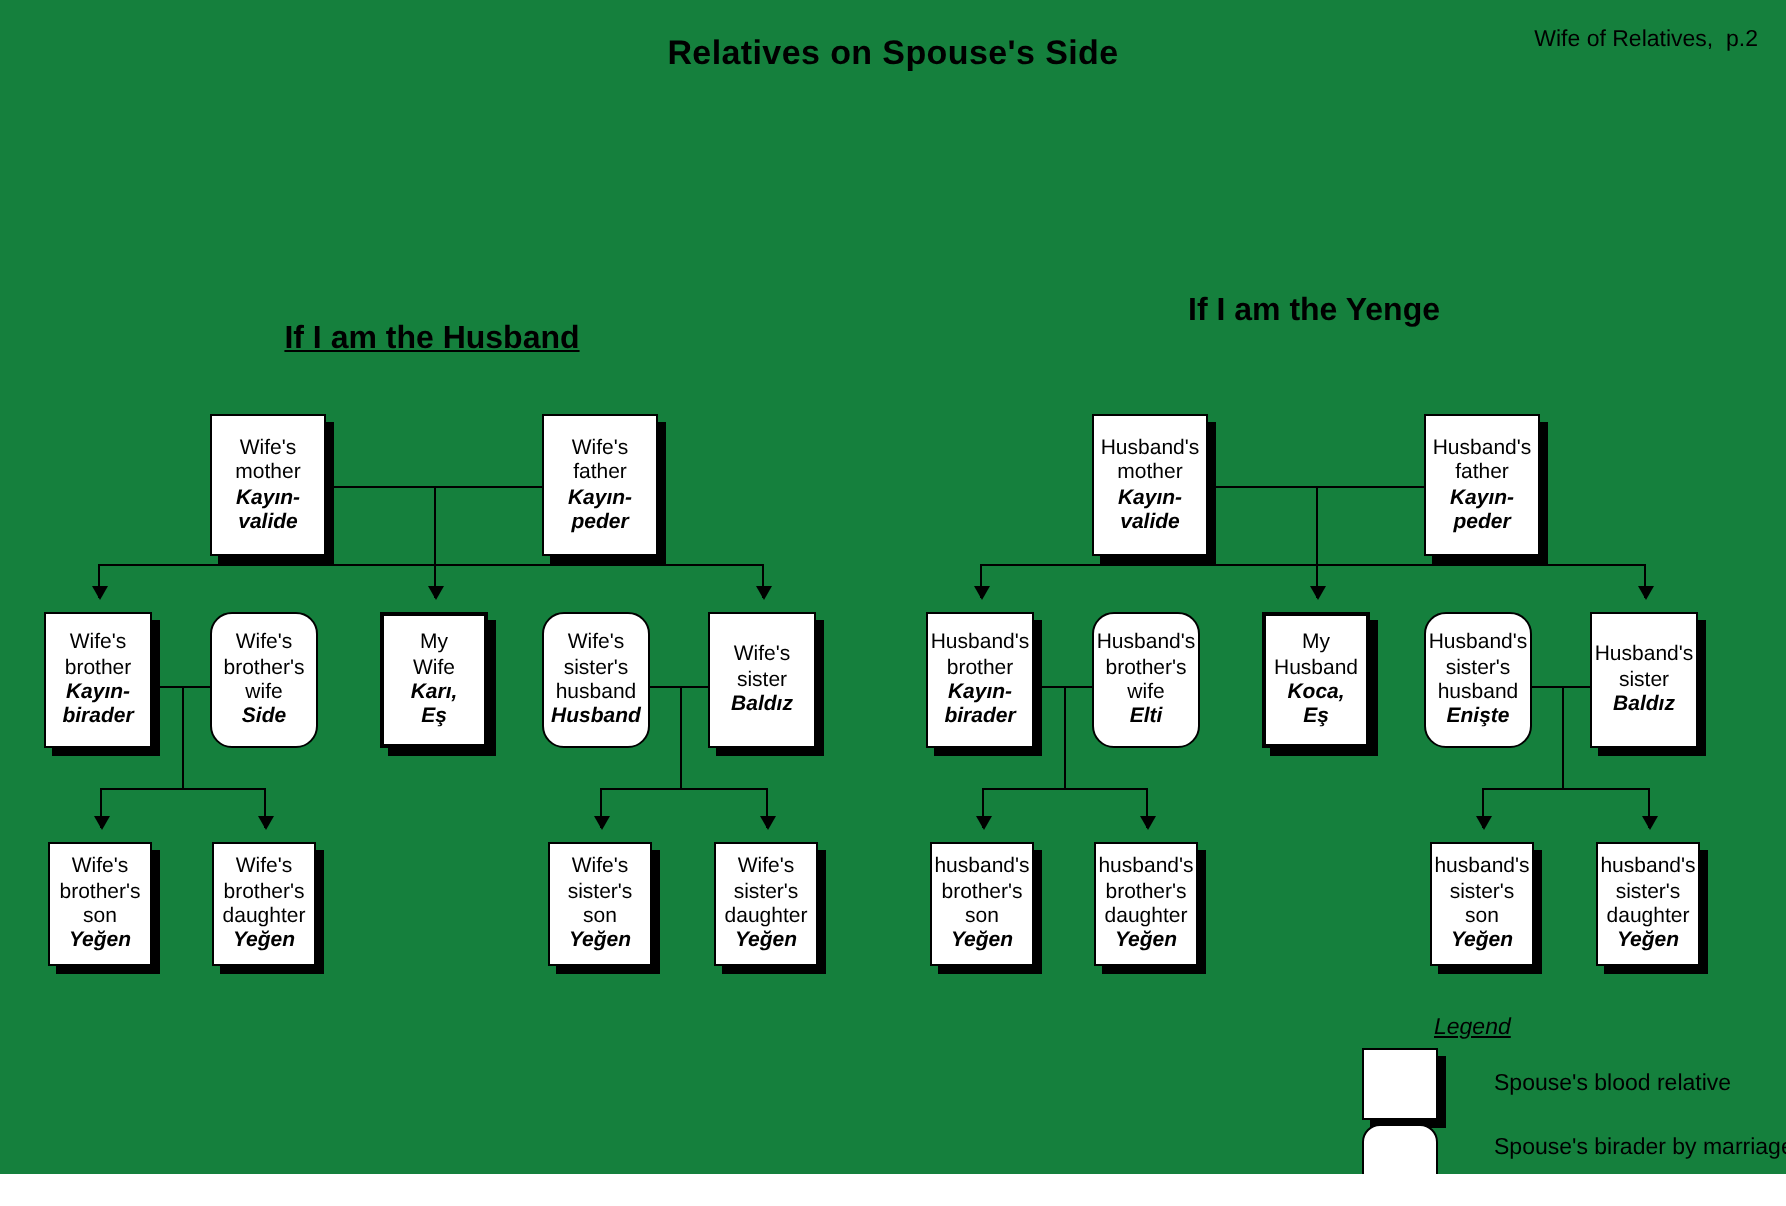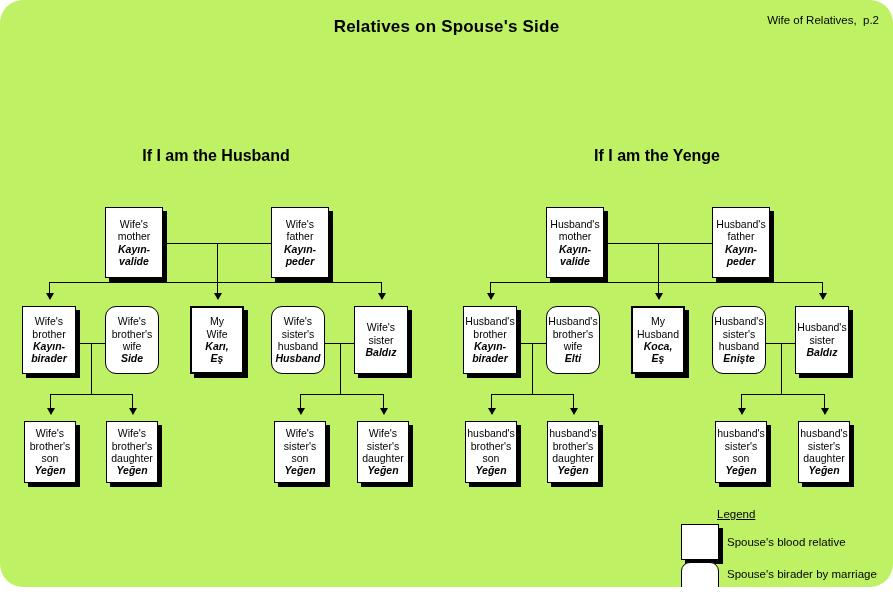--- a/index.html
+++ b/index.html
@@ -9,22 +9,21 @@
   }
   body {
     font-family: "Liberation Sans", sans-serif;
     color: #000000;
   }
   #page {
     position: relative;
     width: 893px;
     height: 587px;
     overflow: hidden;
-    background: #bef264;
-    border-radius: 23px;
+    background: #15803d;
   }
 
   
   .doc-title {
     position: absolute;
     left: 0;
     top: 17px;
     width: 893px;
     text-align: center;
     font-size: 17px;
@@ -118,47 +117,49 @@
     border-right: 4px solid transparent;
     border-top: 7px solid #000000;
   }
 
   
   .legend-title {
     position: absolute;
     font-size: 11.5px;
     text-decoration: underline;
     white-space: nowrap;
+    font-style: italic;
   }
   .legend-swatch {
     position: absolute;
     box-sizing: border-box;
     width: 38px;
     height: 36px;
     background: #ffffff;
     border: 1px solid #000000;
   }
   .legend-swatch.blood { box-shadow: 4px 4px 0 0 #000000; }
   .legend-swatch.marriage { border-radius: 9px; }
   .legend-label {
     position: absolute;
     font-size: 11.5px;
     white-space: nowrap;
+    margin-left: 20px;
   }
 </style>
 </head>
 <body>
 
 <div id="page">
 
   <div class="doc-title">Relatives on Spouse's Side</div>
   <div class="doc-subtitle">Wife of Relatives,  p.2</div>
 
   <div id="panels-layer">
-      <div class="panel-title" style="left: 66px; top: 147px; width: 300px;">If I am the Husband</div>
+      <div class="panel-title" style="left: 66px; top: 161px; width: 300px; text-decoration: underline;">If I am the Husband</div>
       <div class="node blood" style="left: 105px; top: 207px; width: 58px; height: 71px;">
         <span class="en">Wife's</span>
         <span class="en">mother</span>
         <span class="tr">Kayın-</span>
         <span class="tr">valide</span>
       </div>
       <div class="node blood" style="left: 271px; top: 207px; width: 58px; height: 71px;">
         <span class="en">Wife's</span>
         <span class="en">father</span>
         <span class="tr">Kayın-</span>

